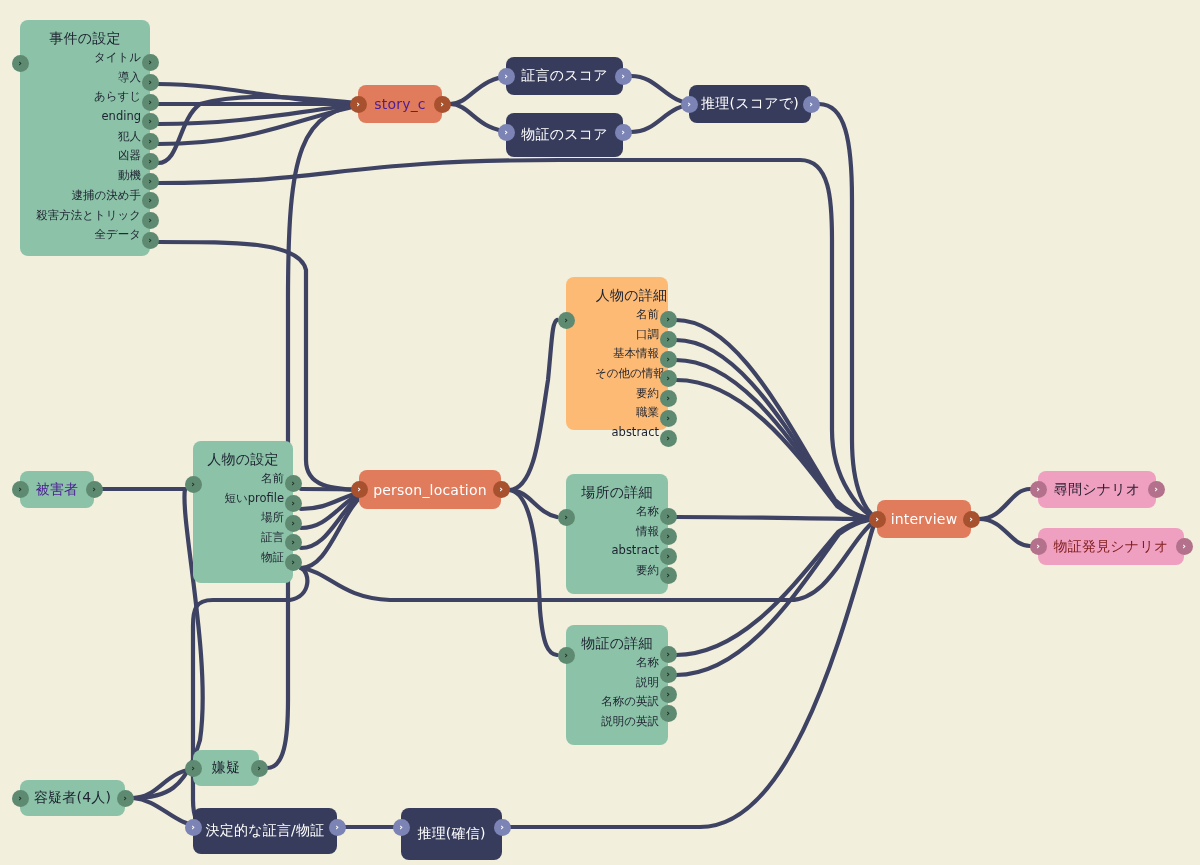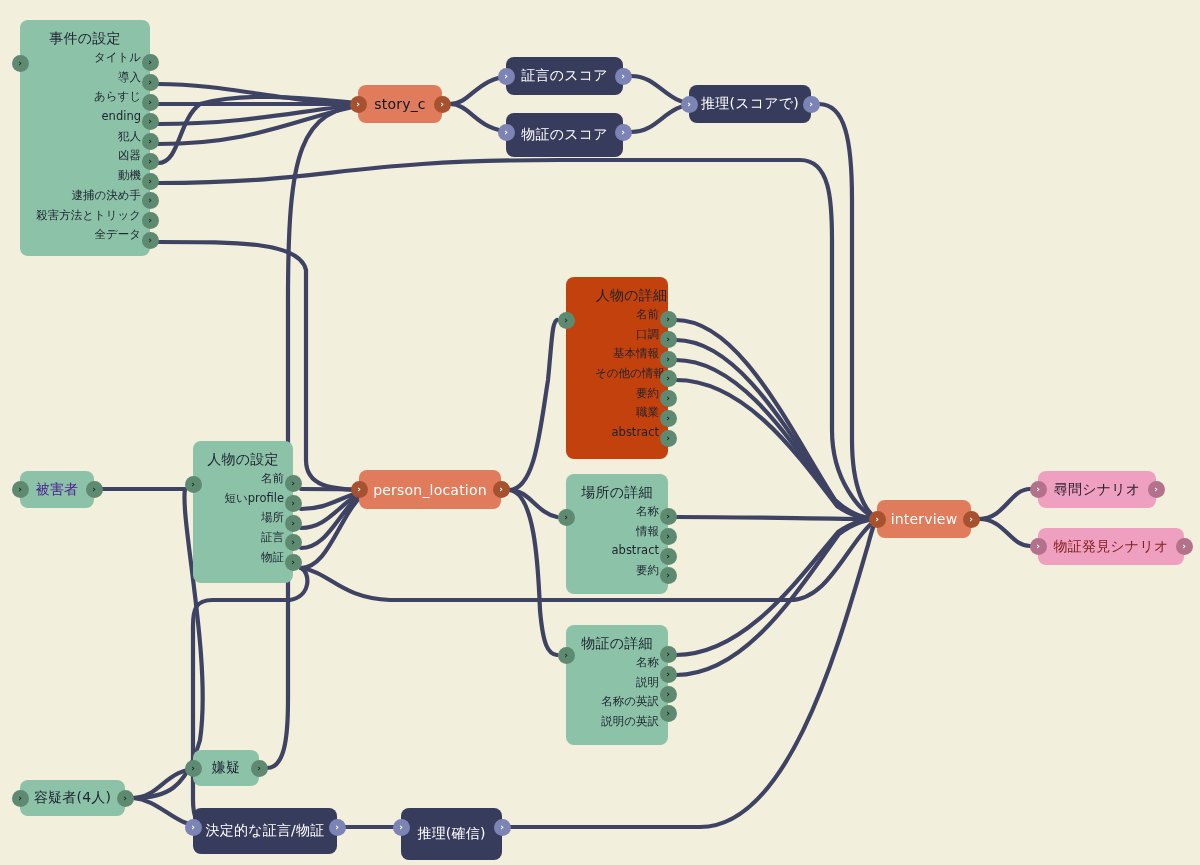--- a/index.html
+++ b/index.html
@@ -154,21 +154,21 @@
       <div class="port" style="left: 141.5px; top: 192.25px; background: rgb(95, 138, 114); color: rgb(22, 48, 31);">
         <span>›</span>
       </div>
       <div class="port" style="left: 141.5px; top: 211.95px; background: rgb(95, 138, 114); color: rgb(22, 48, 31);">
         <span>›</span>
       </div>
       <div class="port" style="left: 141.5px; top: 231.65px; background: rgb(95, 138, 114); color: rgb(22, 48, 31);">
         <span>›</span>
       </div>
       <div class="node simple-node" style="left: 358px; top: 85px; width: 84px; height: 38px; background: rgb(224, 123, 92);">
-        <div class="node-title" style="color: #0f172a;">story_c</div>
+        <div class="node-title" style="color: #4c1d95;">story_c</div>
       </div>
       <div class="port" style="left: 349.5px; top: 95.5px; background: rgb(168, 81, 47); color: rgb(255, 255, 255);">
         <span>›</span>
       </div>
       <div class="port" style="left: 433.5px; top: 95.5px; background: rgb(168, 81, 47); color: rgb(255, 255, 255);">
         <span>›</span>
       </div>
       <div class="node simple-node" style="left: 506px; top: 57px; width: 117px; height: 38px; background: rgb(56, 60, 92);">
         <div class="node-title" style="color: rgb(255, 255, 255);">証言のスコア</div>
       </div>
@@ -233,21 +233,21 @@
       </div>
       <div class="node simple-node" style="left: 359px; top: 470px; width: 142px; height: 39px; background: rgb(224, 123, 92);">
         <div class="node-title" style="color: rgb(255, 255, 255);">person_location</div>
       </div>
       <div class="port" style="left: 350.5px; top: 481px; background: rgb(168, 81, 47); color: rgb(255, 255, 255);">
         <span>›</span>
       </div>
       <div class="port" style="left: 492.5px; top: 481px; background: rgb(168, 81, 47); color: rgb(255, 255, 255);">
         <span>›</span>
       </div>
-      <div class="node group-node" style="left: 566px; top: 277px; width: 102px; height: 182px; background: #c2410c; padding-left: 29px;">
+      <div class="node group-node" style="left: 566px; top: 277px; width: 102px; height: 153px; background: #fdba74; padding-left: 29px;">
         <div class="node-title" style="color: rgb(29, 35, 48);">人物の詳細</div>
         <div class="field-row">名前</div>
         <div class="field-row">口調</div>
         <div class="field-row">基本情報</div>
         <div class="field-row">その他の情報</div>
         <div class="field-row">要約</div>
         <div class="field-row">職業</div>
         <div class="field-row">abstract</div>
       </div>
       <div class="port" style="left: 557.5px; top: 311.5px; background: rgb(95, 138, 114); color: rgb(22, 48, 31);">

